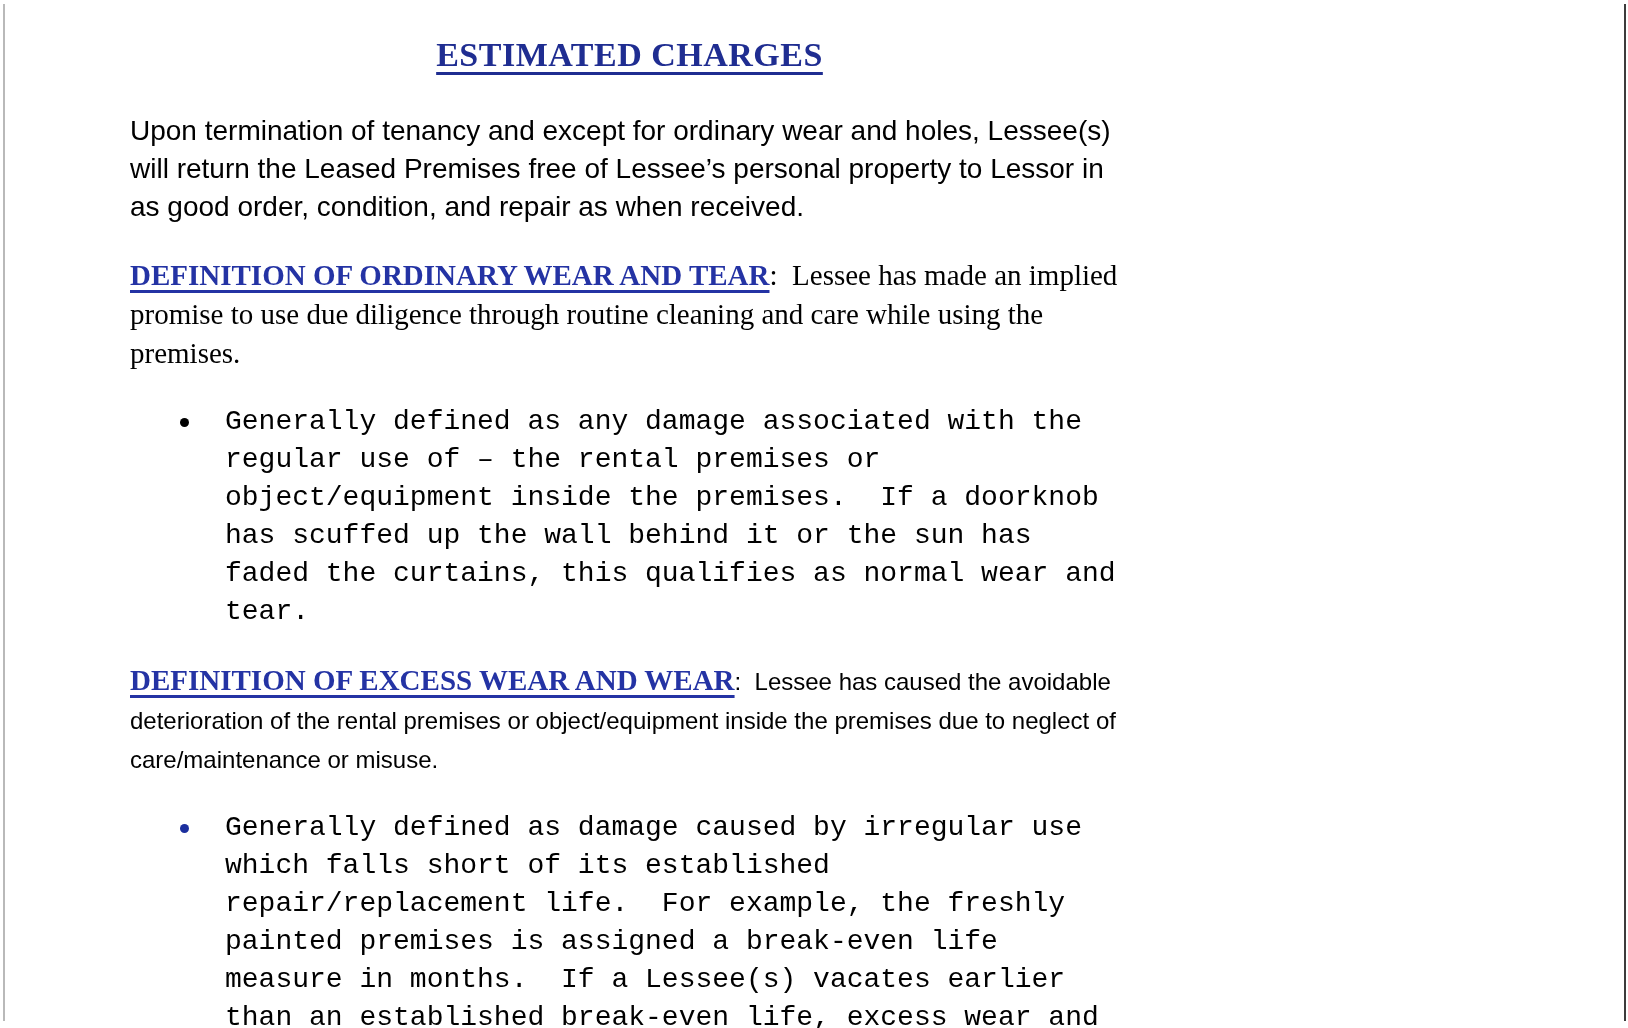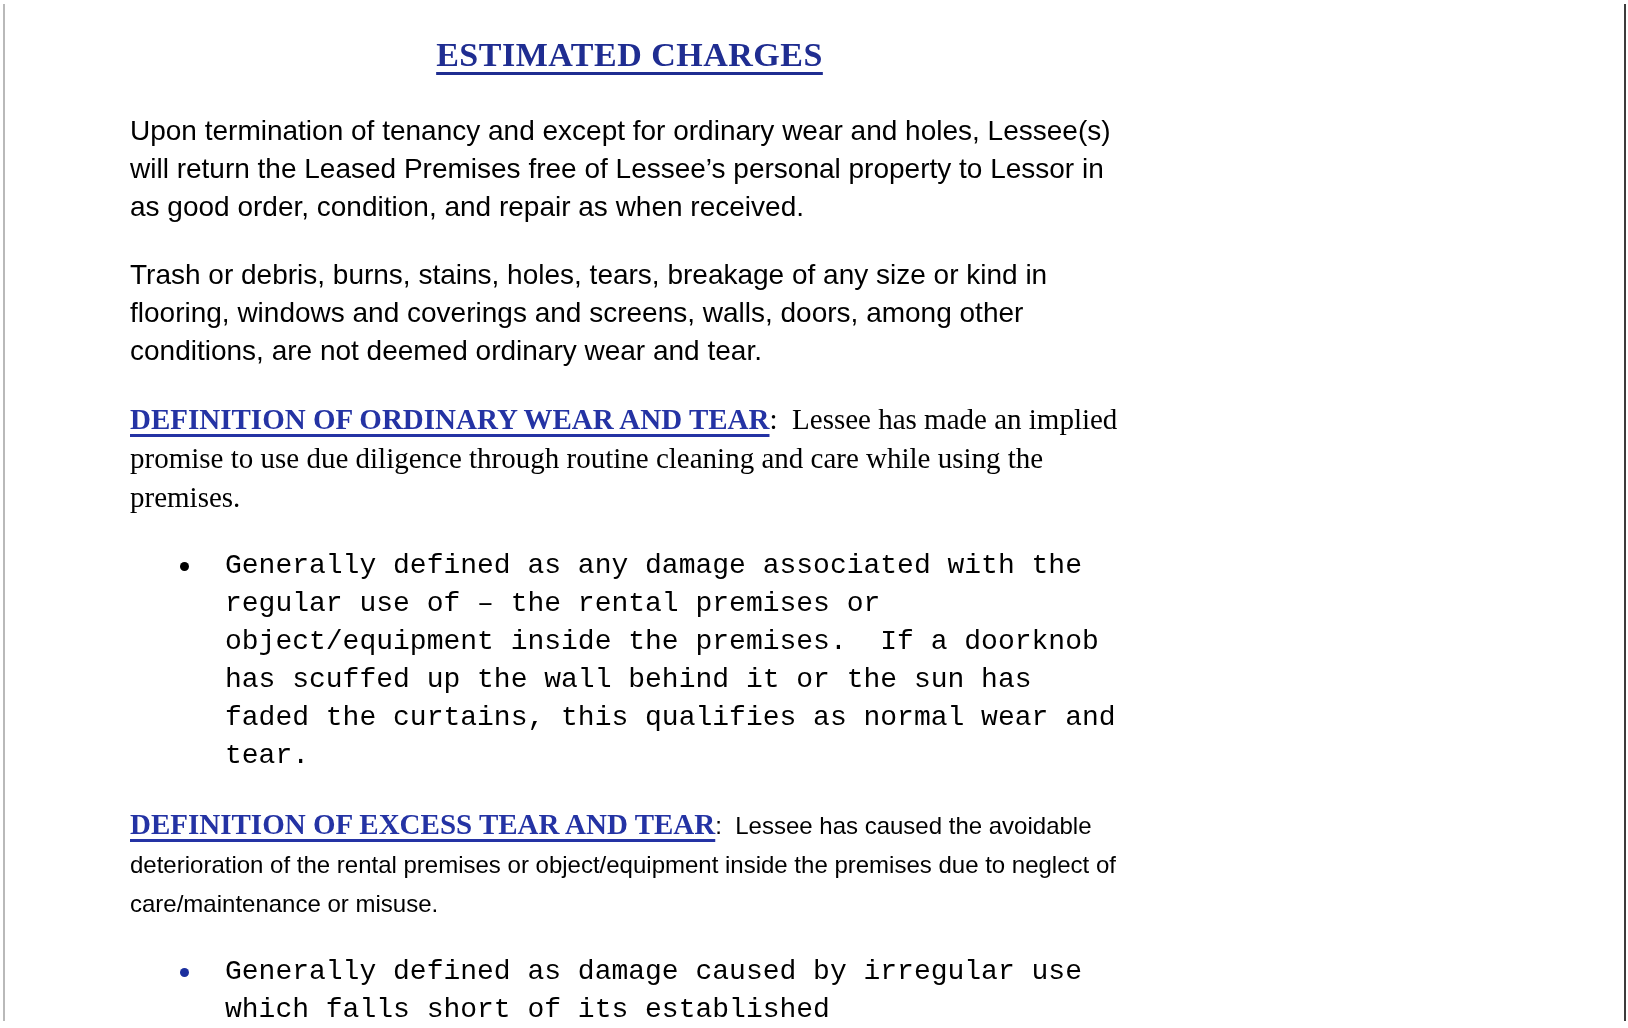--- a/index.html
+++ b/index.html
@@ -98,30 +98,29 @@
 </style>
 </head>
 <body>
 
 <div class="doc">
 
   <h1 class="doc-title"><span>ESTIMATED CHARGES</span></h1>
 
   <p class="para">Upon termination of tenancy and except for ordinary wear and holes, Lessee(s) will return the Leased Premises free of Lessee’s personal property to Lessor in as good order, condition, and repair as when received.</p>
 
-  <p class="para">Trash or debris, burns, stains, holes, tears, breakage of any size or kind in flooring, windows and coverings and screens, walls, doors, among other conditions, are not deemed ordinary wear and tear.</p>
 
   <p class="def-para"><span class="def-heading">DEFINITION OF ORDINARY WEAR AND TEAR</span><span class="body-serif">:  Lessee has made an implied promise to use due diligence through routine cleaning and care while using the premises.</span></p>
 
   <div class="bullet-row">
     <span class="bullet-dot"></span>
     <span class="bullet-text">Generally defined as any damage associated with the regular use of – the rental premises or object/equipment inside the premises.  If a doorknob has scuffed up the wall behind it or the sun has faded the curtains, this qualifies as normal wear and tear.</span>
   </div>
 
-  <p class="def-para"><span class="def-heading">DEFINITION OF EXCESS TEAR AND TEAR</span><span class="body-sans">:  Lessee has caused the avoidable deterioration of the rental premises or object/equipment inside the premises due to neglect of care/maintenance or misuse.</span></p>
+  <p class="def-para"><span class="def-heading">DEFINITION OF EXCESS WEAR AND WEAR</span><span class="body-sans">:  Lessee has caused the avoidable deterioration of the rental premises or object/equipment inside the premises due to neglect of care/maintenance or misuse.</span></p>
 
   <div class="bullet-row">
     <span class="bullet-dot blue"></span>
     <span class="bullet-text">Generally defined as damage caused by irregular use which falls short of its established repair/replacement life.  For example, the freshly painted premises is assigned a break-even life measure in months.  If a Lessee(s) vacates earlier than an established break-even life, excess wear and tear is the difference between the break-even months and the time the premises is occupied by the Lessee.</span>
   </div>
 
 </div>
 
 <div class="page-frame"></div>
 

